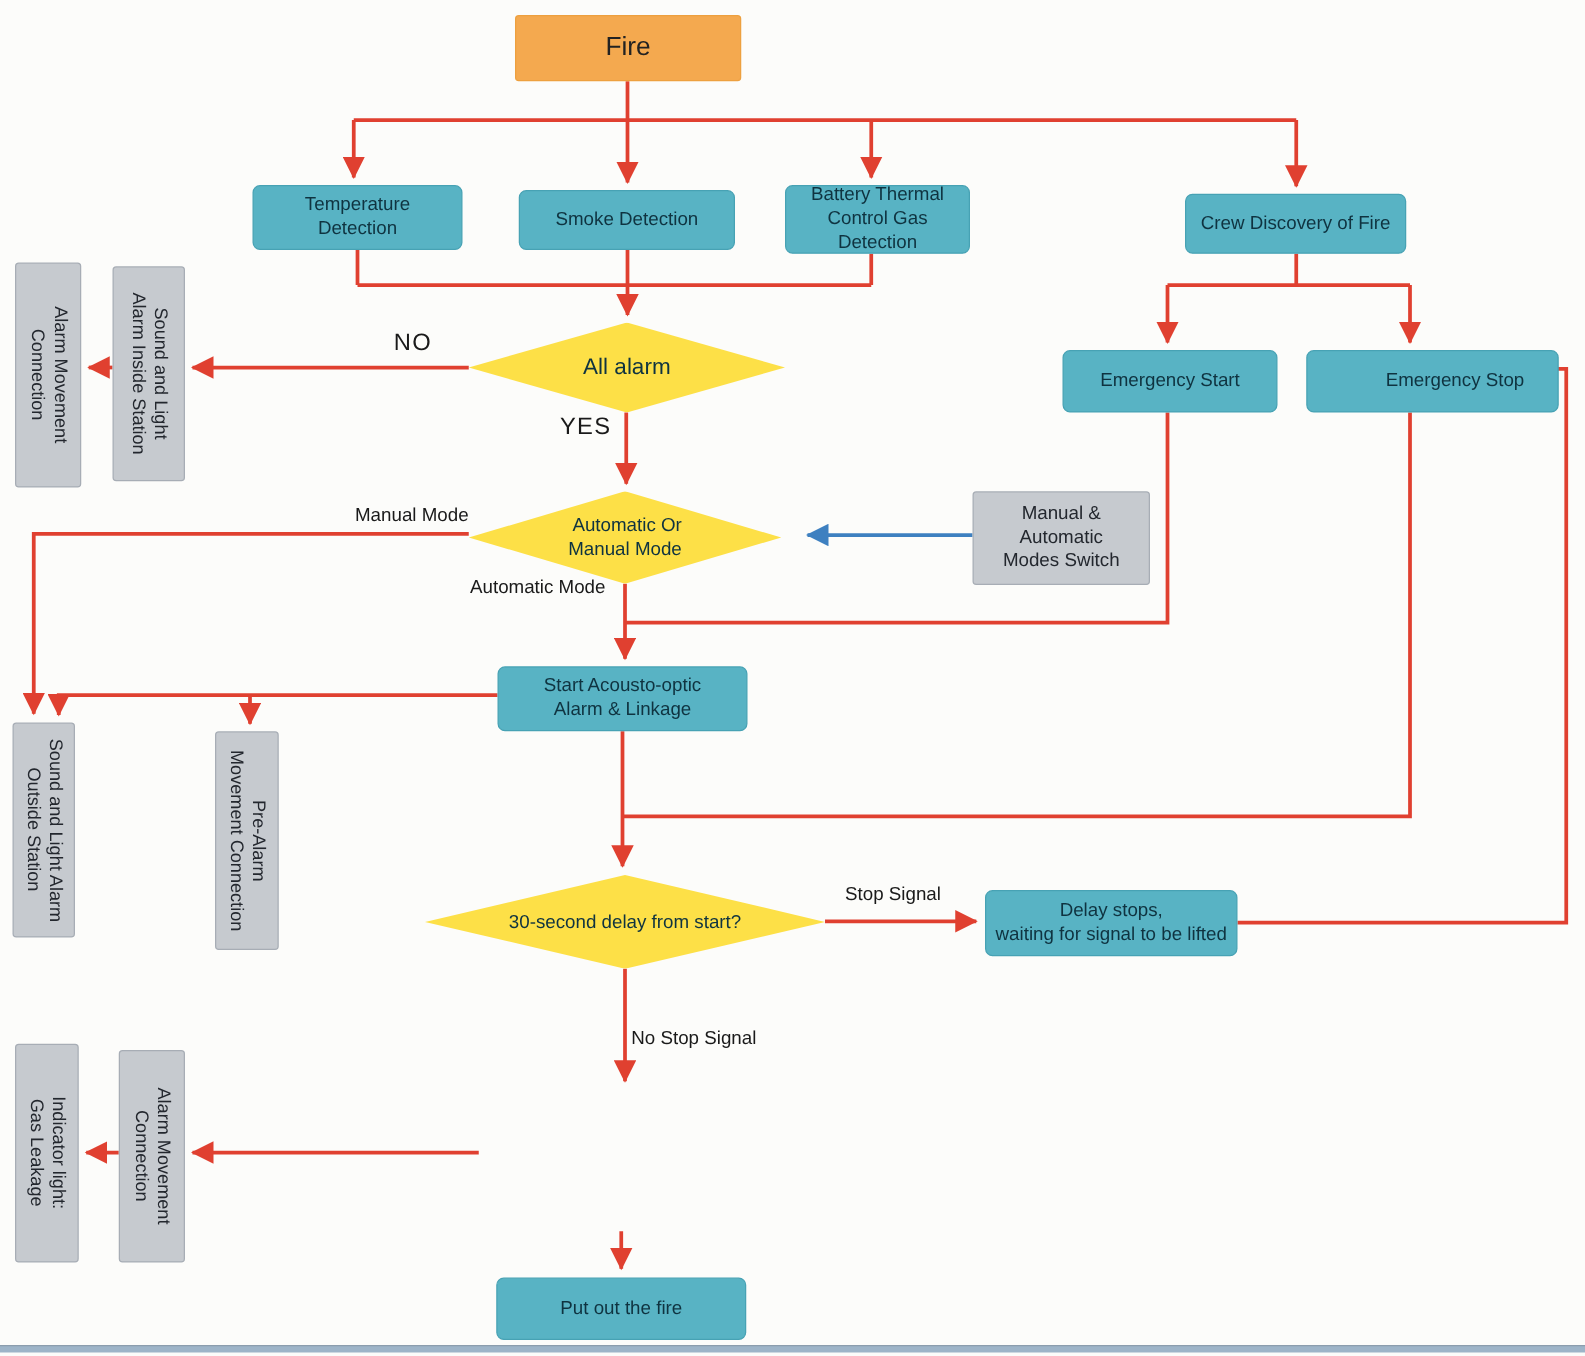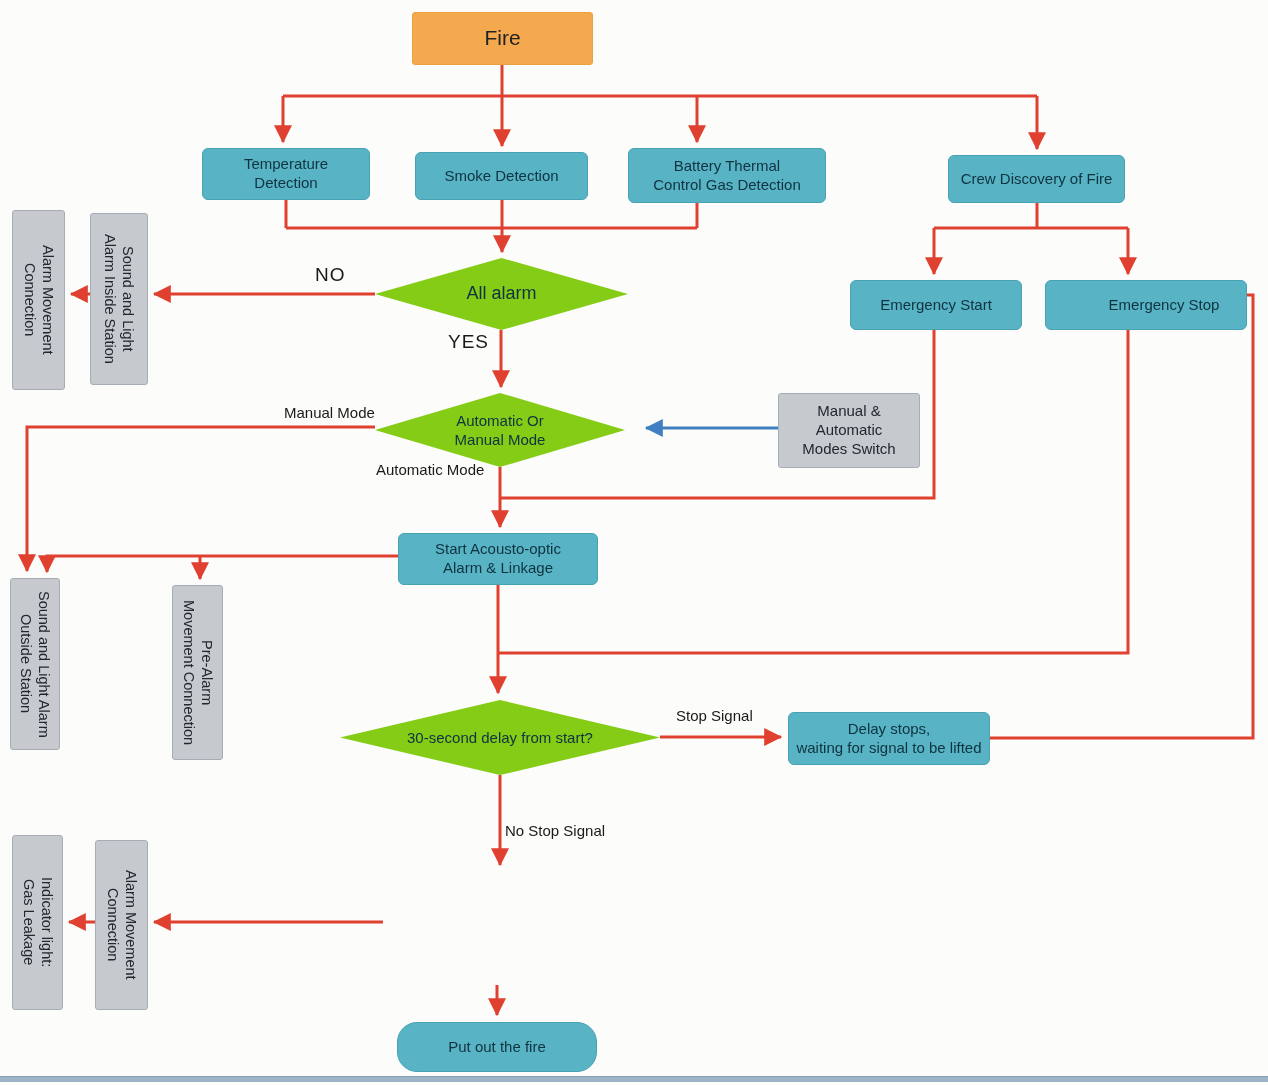--- a/index.html
+++ b/index.html
@@ -39,22 +39,22 @@
     border-radius:3px;
     color:#23272e;
     font-size:14.5px;
   }
   .vert{
     writing-mode:vertical-rl;
   }
   .diamond{
     position:absolute;
     display:flex;align-items:center;justify-content:center;
-    text-align:center;white-space:pre-line;
-    background:#84cc16;
+    text-align:right;white-space:pre-line;
+    background:#fde047;
     color:#0f3340;
     clip-path:polygon(50% 0%,100% 50%,50% 100%,0% 50%);
     font-size:15px;line-height:1.3;
   }
   .edge-label{
     position:absolute;
     color:#1a1a1a;
     font-size:15px;
     white-space:nowrap;
   }
@@ -123,21 +123,21 @@
       <polyline points="497,985 497,1015" marker-end="url(#ar)"></polyline>
     </g>
     <polyline stroke="#3e80c0" stroke-width="3" points="778,428 646,428" marker-end="url(#ab)"></polyline>
   </svg>
 
   <div class="node orange" style="left:412px;top:12px;width:181px;height:53px;">Fire</div>
 
   <div class="node teal" style="left:415px;top:152px;width:173px;height:48px;">Smoke Detection</div>
   <div class="node teal" style="left:202px;top:148px;width:168px;height:52px;">Temperature
 Detection</div>
-  <div class="node teal" style="left:628px;top:148px;width:198px;height:55px;">Battery Thermal
+  <div class="node teal" style="left:628px;top:148px;width:148px;height:55px;">Battery Thermal
 Control Gas Detection</div>
   <div class="node teal" style="left:948px;top:155px;width:177px;height:48px;">Crew Discovery of Fire</div>
 
   <div class="node teal" style="left:850px;top:280px;width:172px;height:50px;">Emergency Start</div>
   <div class="node teal" style="left:1045px;top:280px;width:202px;height:50px;padding-left:36px;">Emergency Stop</div>
 
   <div class="diamond" style="left:375px;top:258px;width:253px;height:72px;font-size:18px;">All alarm</div>
 
   <div class="node gray vert" style="left:12px;top:210px;width:53px;height:180px;">Alarm Movement
 Connection</div>
@@ -163,21 +163,21 @@
 
   <div class="node teal" style="left:788px;top:712px;width:202px;height:53px;">Delay stops,
 waiting for signal to be lifted</div>
 
 
   <div class="node gray vert" style="left:12px;top:835px;width:51px;height:175px;">Indicator light:
 Gas Leakage</div>
   <div class="node gray vert" style="left:95px;top:840px;width:53px;height:170px;">Alarm Movement
 Connection</div>
 
-  <div class="node teal" style="left:397px;top:1022px;width:200px;height:50px;border-radius:20px;">Put out the fire</div>
+  <div class="node teal" style="left:397px;top:1022px;width:200px;height:50px;">Put out the fire</div>
 
   <div class="edge-label big" style="left:315px;top:264px;">NO</div>
   <div class="edge-label big" style="left:448px;top:331px;">YES</div>
   <div class="edge-label" style="left:284px;top:404px;">Manual Mode</div>
   <div class="edge-label" style="left:376px;top:461px;">Automatic Mode</div>
   <div class="edge-label" style="left:676px;top:707px;">Stop Signal</div>
   <div class="edge-label" style="left:505px;top:822px;">No Stop Signal</div>
 
   <div id="bottom-border"></div>
 </div>

